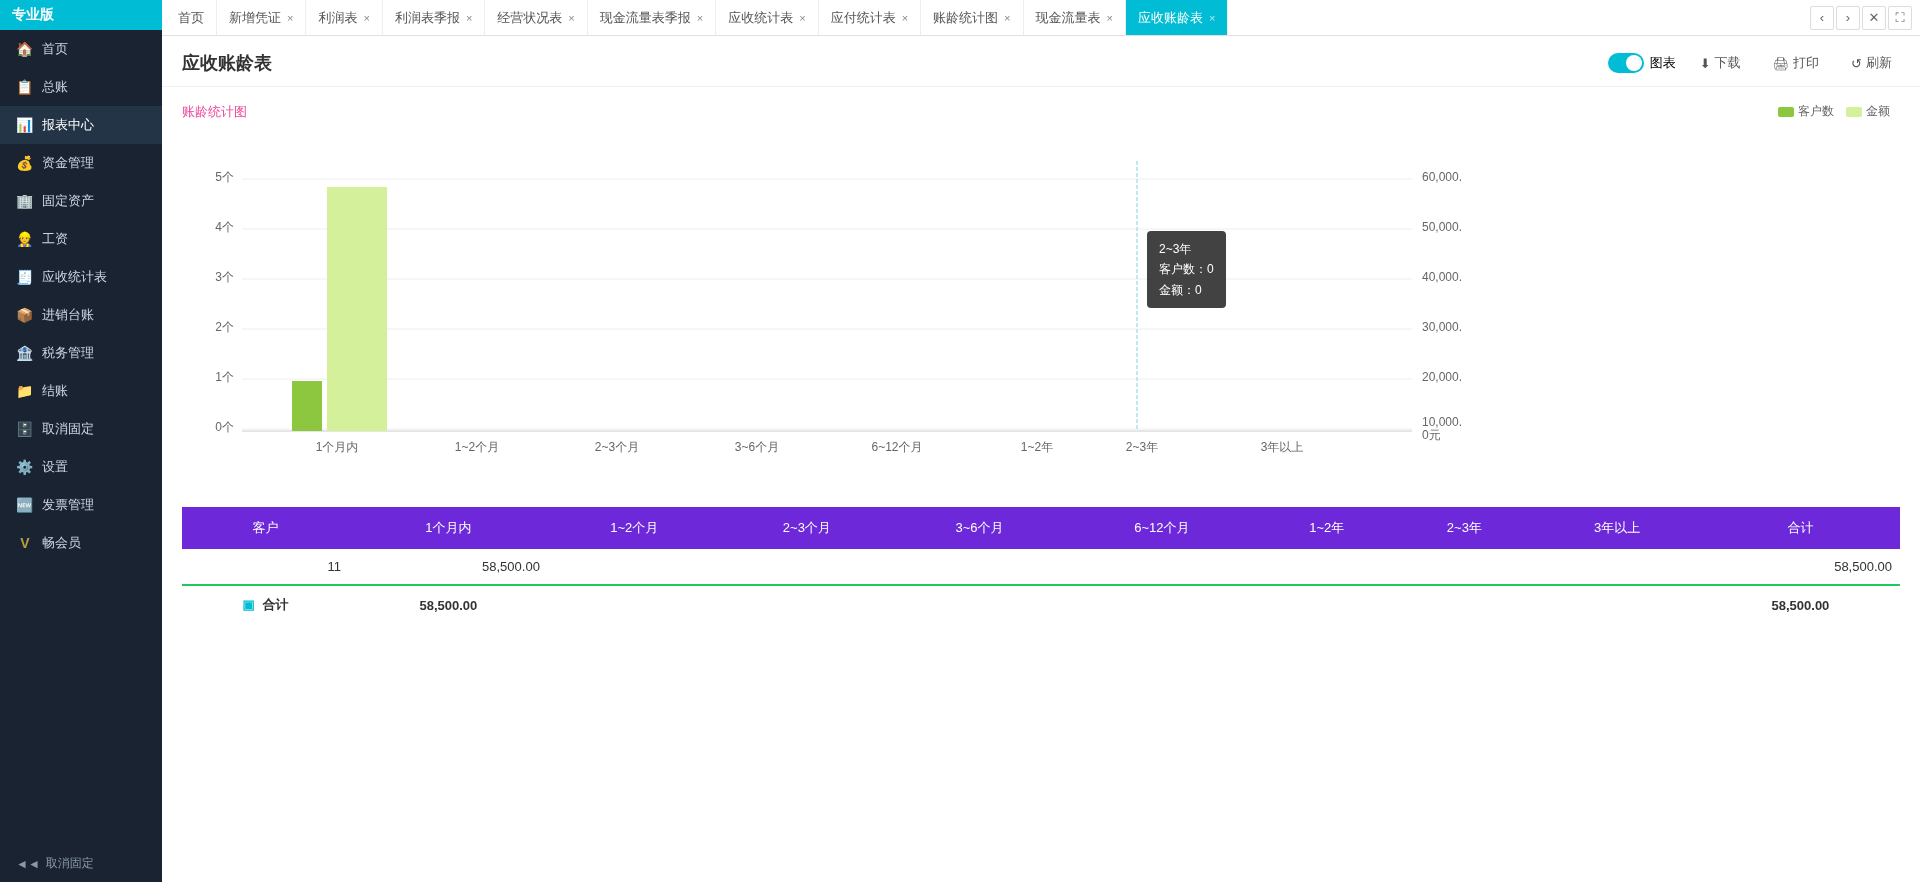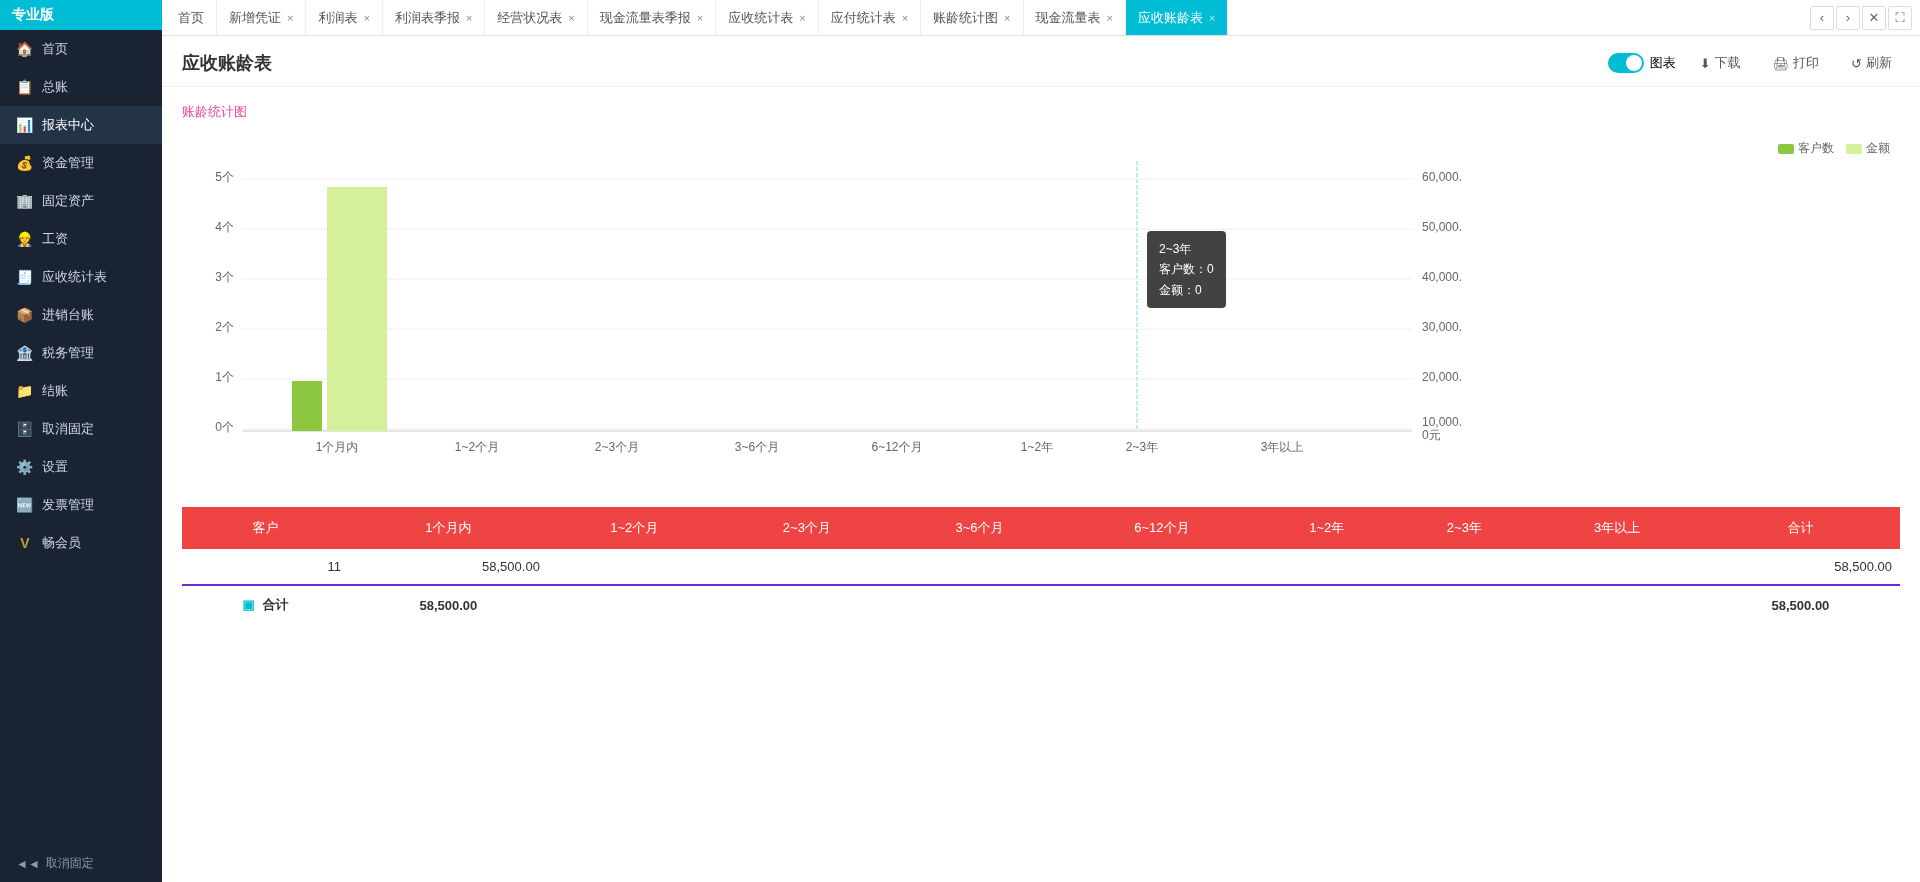--- a/index.html
+++ b/index.html
@@ -187,21 +187,20 @@
       display: flex;
       align-items: center;
       gap: 12px;
       font-size: 12px;
       color: #666;
     }
     .legend-item {
       display: flex;
       align-items: center;
       gap: 4px;
-      margin-top: 37px;
     }
     .legend-color {
       width: 16px;
       height: 10px;
       border-radius: 2px;
     }
 
     
     .chart-svg-wrap {
       position: relative;
@@ -220,40 +219,40 @@
       white-space: nowrap;
     }
 
     
     .data-table {
       width: calc(100% - 40px);
       margin: 0 20px 20px;
       border-collapse: collapse;
     }
     .data-table thead tr {
-      background: #ef4444;
+      background: #6d28d9;
       color: #fff;
     }
     .data-table thead th {
       padding: 12px 8px;
       text-align: center;
       font-weight: normal;
       font-size: 13px;
     }
     .data-table tbody tr {
       border-bottom: 1px solid #f0f0f0;
     }
     .data-table tbody td {
       padding: 10px 8px;
       text-align: right;
       font-size: 13px;
       color: #333;
     }
     .data-table tfoot tr {
-      border-top: 2px solid #6d28d9;
+      border-top: 2px solid #22c55e;
     }
     .data-table tfoot td {
       padding: 10px 8px;
       text-align: center;
       font-size: 13px;
       font-weight: bold;
       color: #333;
     }
     .total-icon {
       color: #00bcd4;

